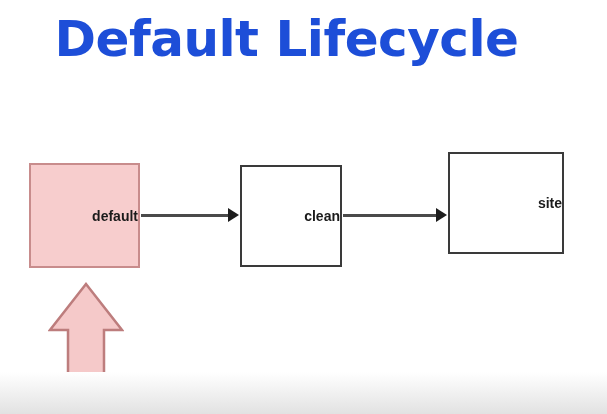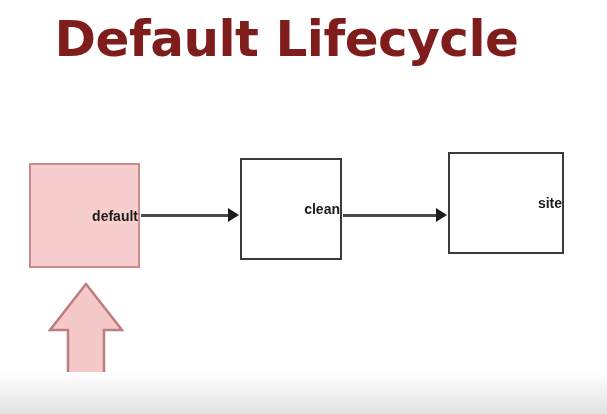--- a/index.html
+++ b/index.html
@@ -21,21 +21,21 @@
   
   #title {
     position: absolute;
     left: 0;
     top: 12px;
     width: 573px;
     text-align: center;
     font-size: 50px;
     font-weight: 700;
     letter-spacing: -0.5px;
-    color: #7f1d1d;
+    color: #1d4ed8;
     font-family: "DejaVu Sans", sans-serif;
     white-space: nowrap;
     line-height: 1.1;
   }
 
   
   .node {
     position: absolute;
     box-sizing: border-box;
     display: flex;
@@ -49,21 +49,21 @@
   .node-default {
     left: 29px;
     top: 163px;
     width: 111px;
     height: 105px;
     background: #f7cdcd;
     border: 2px solid #c88c8c;
   }
   .node-clean {
     left: 240px;
-    top: 158px;
+    top: 165px;
     width: 102px;
     height: 102px;
     background: #ffffff;
     border: 2px solid #3a3a3a;
     padding-left: 40px;
   }
   .node-site {
     left: 448px;
     top: 152px;
     width: 116px;

